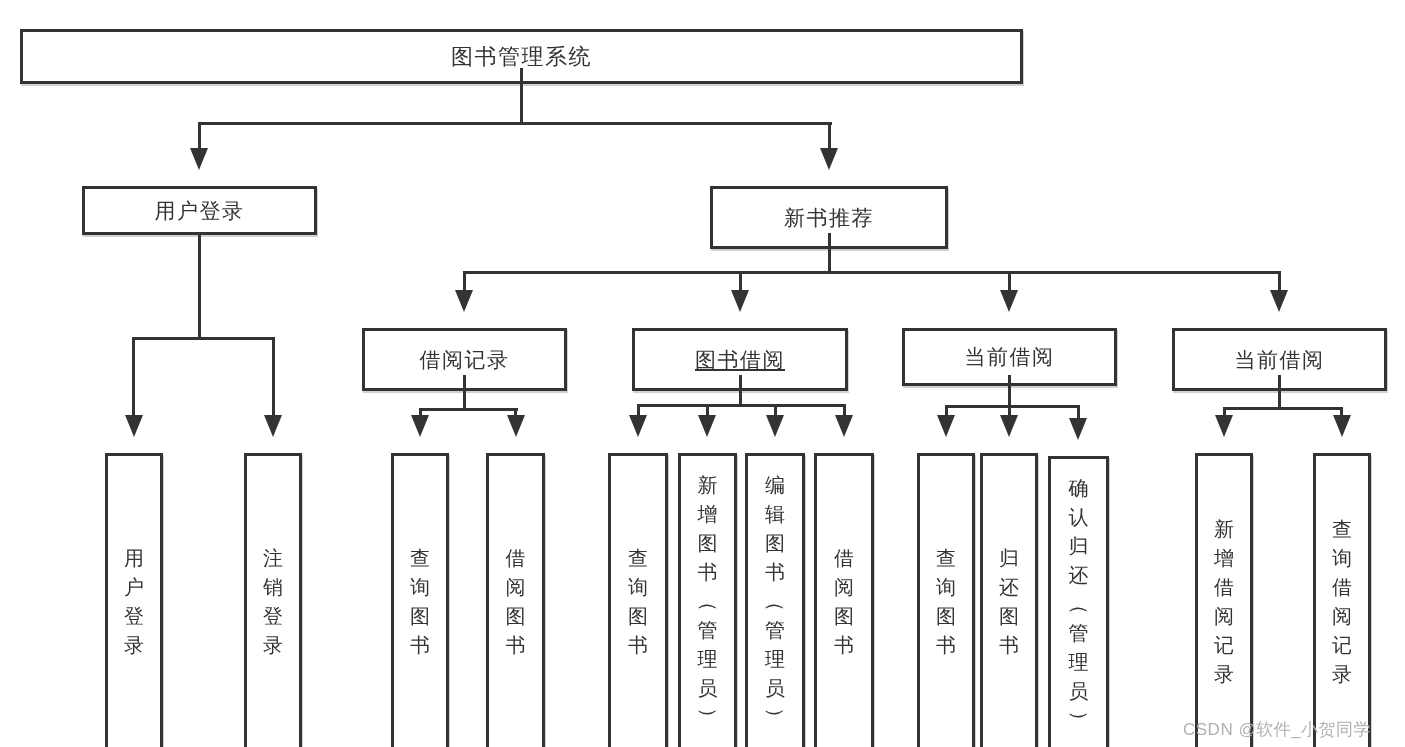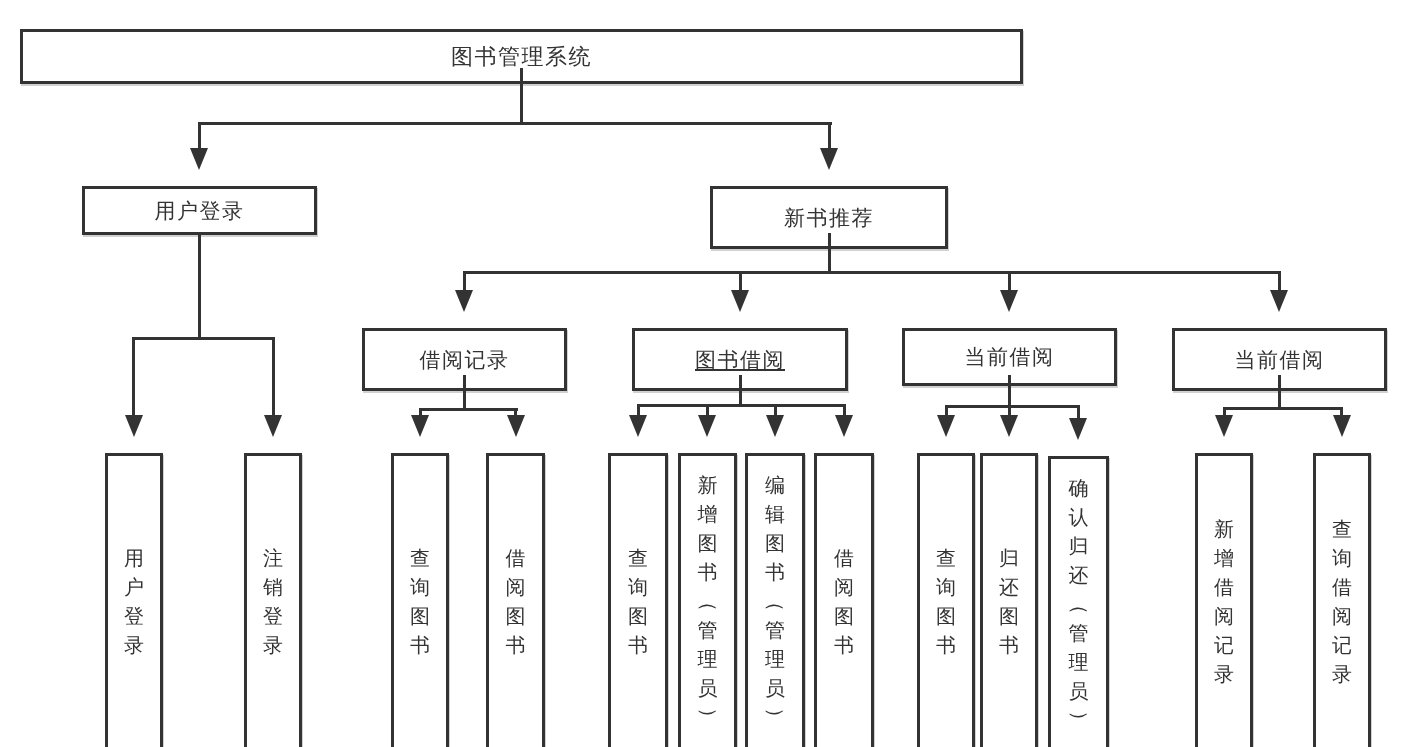--- a/index.html
+++ b/index.html
@@ -237,14 +237,15 @@
     <div class="vtext">
         <span class="vchar">查</span>
         <span class="vchar">询</span>
         <span class="vchar">借</span>
         <span class="vchar">阅</span>
         <span class="vchar">记</span>
         <span class="vchar">录</span>
       </div>
   </div>
 
+  <div class="watermark">CSDN @软件_小贺同学</div>
 
 </div>
 
 </body></html>

